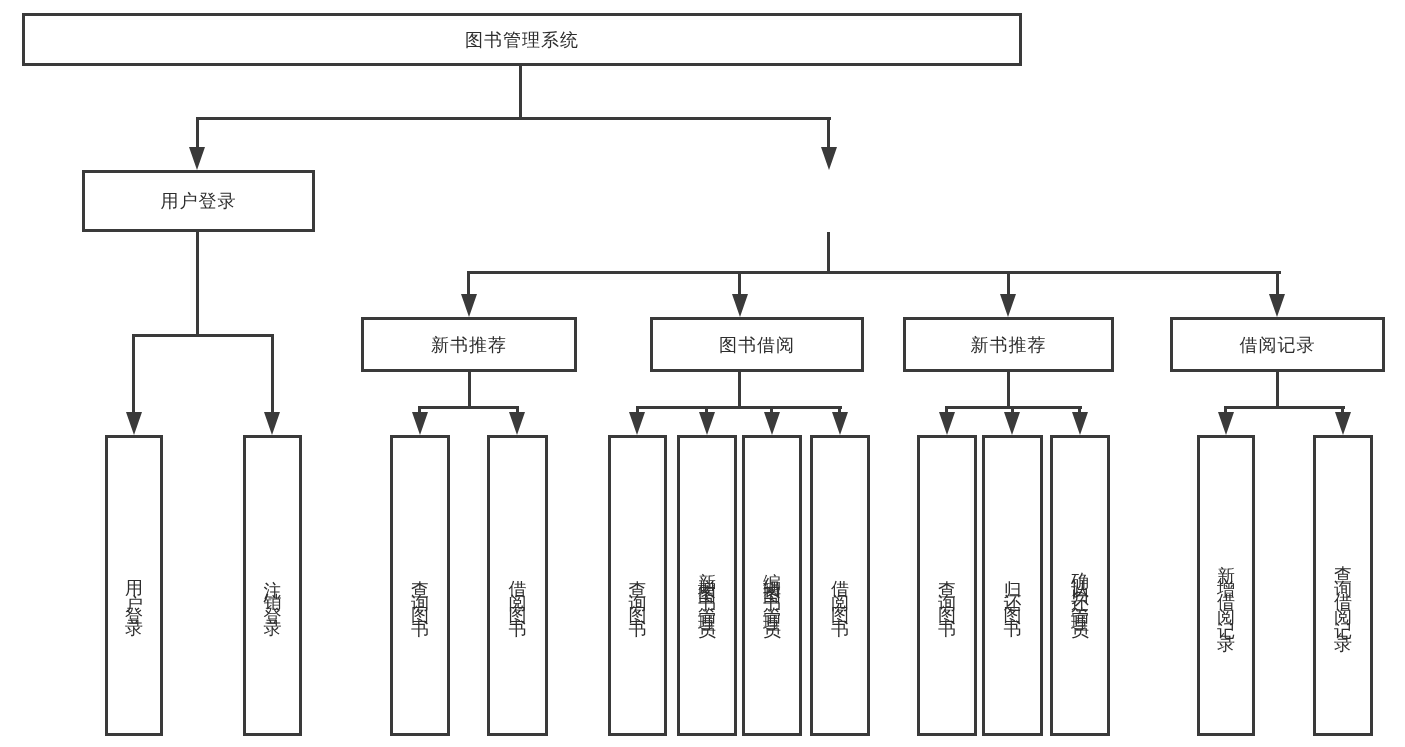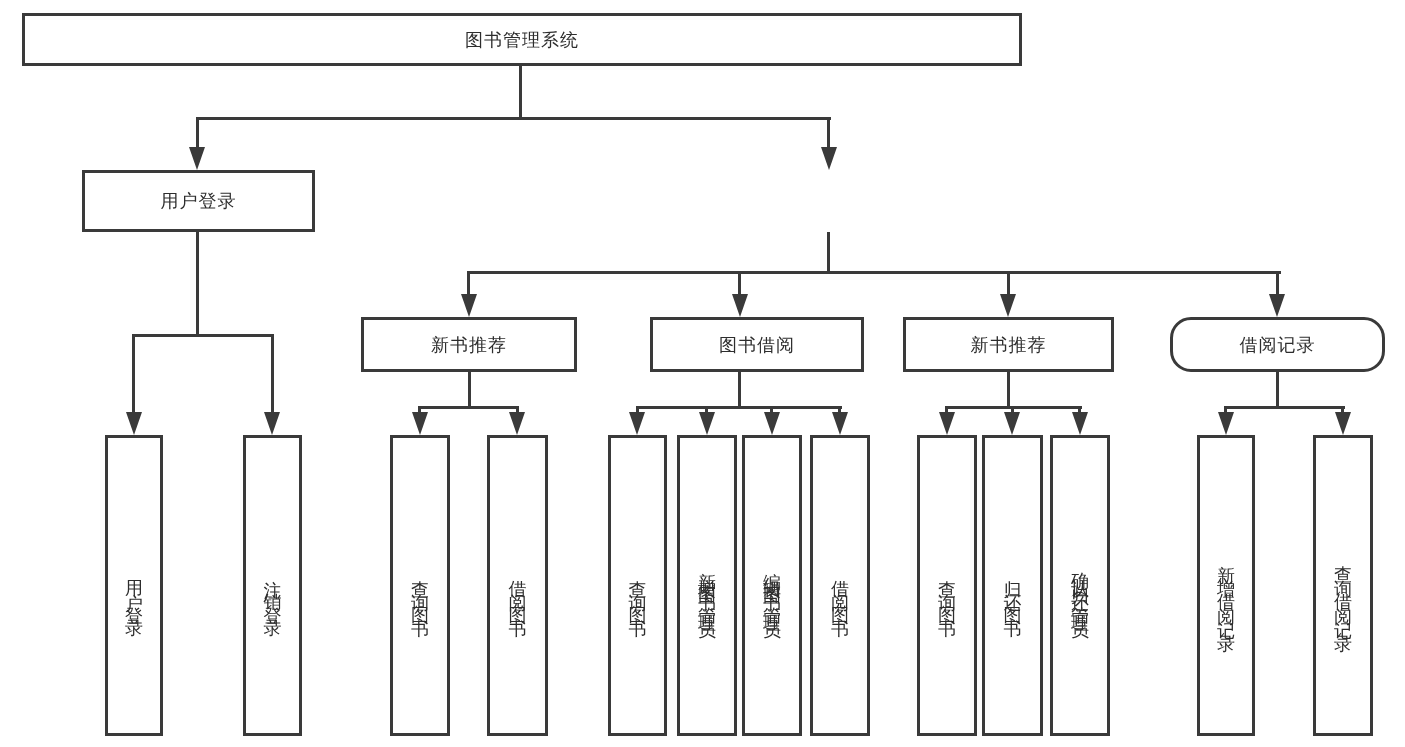--- a/index.html
+++ b/index.html
@@ -89,21 +89,21 @@
 
   <div class="box" style="left:361px; top:317px; width:216px; height:55px;font-family:Liberation Serif, serif;">
     <span>新书推荐</span>
   </div>
   <div class="box" style="left:633px; top:317px; width:214px; height:55px;margin-left:17px;">
     <span>图书借阅</span>
   </div>
   <div class="box" style="left:903px; top:317px; width:211px; height:55px;">
     <span>新书推荐</span>
   </div>
-  <div class="box" style="left:1170px; top:317px; width:215px; height:55px;border-radius:21px;">
+  <div class="box" style="left:1170px; top:317px; width:215px; height:55px;">
     <span>借阅记录</span>
   </div>
 
   <div class="box leaf" style="left:105px; top:435px; width:58px; height:301px;">
     <span class="vlabel ls4">用户登录</span>
   </div>
   <div class="box leaf" style="left:243px; top:435px; width:59px; height:301px;">
     <span class="vlabel ls4">注销登录</span>
   </div>
 

